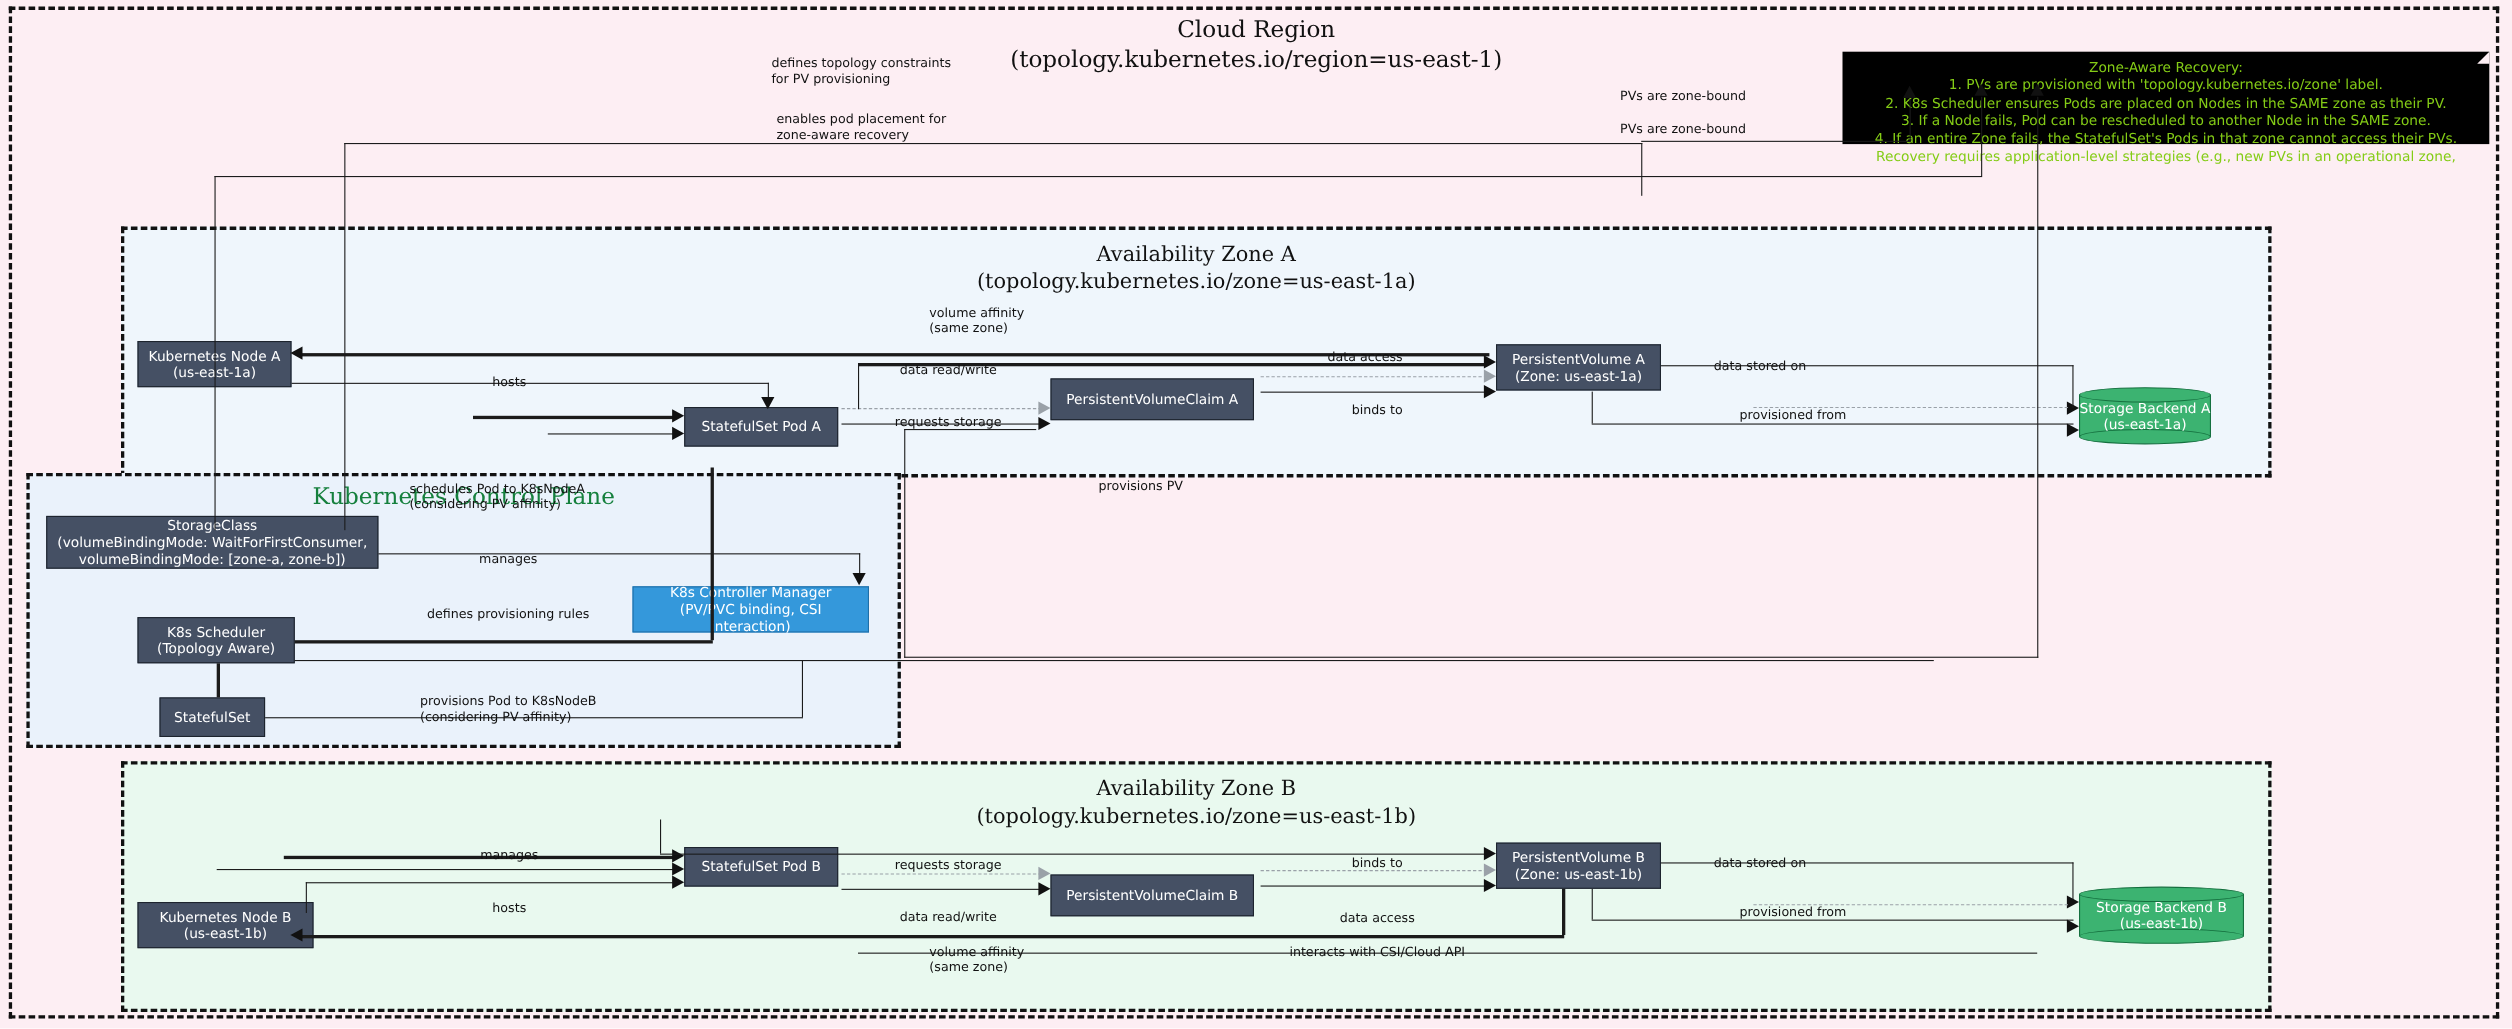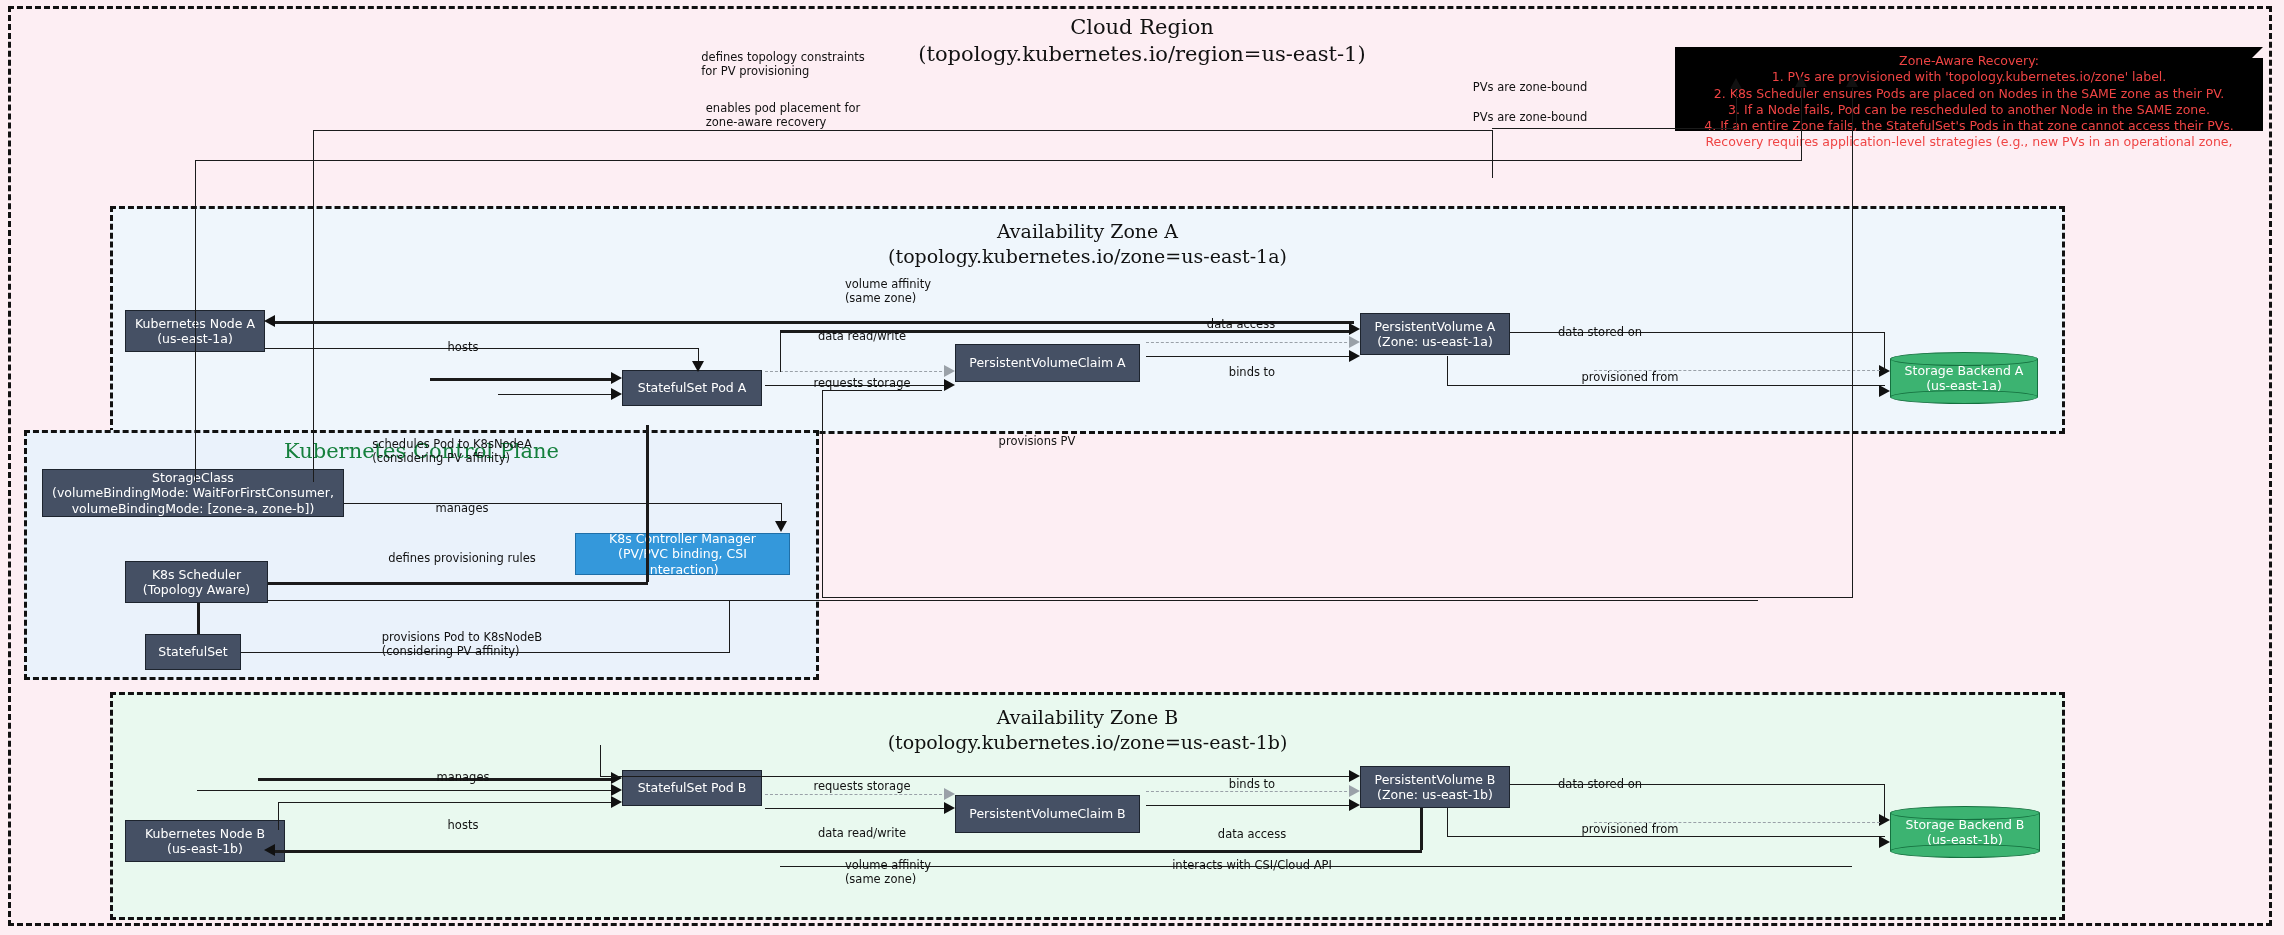--- a/index.html
+++ b/index.html
@@ -33,21 +33,21 @@
   .cyl{position:absolute;color:#fff;font-size:12.5px;line-height:1.22;text-align:center;
     display:flex;align-items:center;justify-content:center;}
   .cyl .body{position:absolute;left:0;top:7px;width:100%;height:calc(100% - 14px);
     background:#3cb371;border-left:1.5px solid #15703f;border-right:1.5px solid #15703f;box-sizing:border-box;}
   .cyl .top{position:absolute;left:0;top:0;width:100%;height:14px;background:#3cb371;
     border:1.5px solid #15703f;border-radius:50%;box-sizing:border-box;}
   .cyl .bot{position:absolute;left:0;bottom:0;width:100%;height:14px;background:#3cb371;
     border:1.5px solid #15703f;border-radius:50%;box-sizing:border-box;}
   .cyl .txt{position:relative;z-index:3;width:100%;}
 
-  .note{position:absolute;background:#000;color:#ef4444;font-size:12.5px;line-height:1.3;
+  .note{position:absolute;background:#000;color:#84cc16;font-size:12.5px;line-height:1.3;
     text-align:center;padding:6px 10px;box-sizing:border-box;}
   .note::after{content:"";position:absolute;right:0;top:0;border-width:0 0 11px 11px;
     border-style:solid;border-color:transparent transparent #fdeef3 transparent;}
 
   .edge{position:absolute;background:#1b1b1b;}
   .edge.h{height:1.2px;}
   .edge.v{width:1.2px;}
   .edge.thick.h{height:2.6px;}
   .edge.thick.v{width:2.6px;}
   .edge.dash{background:transparent;border-top:1.6px dashed #9aa1a8;height:0;}
@@ -119,21 +119,21 @@
     <span>PersistentVolumeClaim A</span>
   </div>
 
   <div class="node" style="left:1360px;top:313px;width:150px;height:42px;">
     <div>
       <span>PersistentVolume A</span>
       <span>(Zone: us-east-1a)</span>
     </div>
   </div>
 
-  <div class="cyl" style="left:1890px;top:352px;width:148px;height:52px;">
+  <div class="cyl" style="left:1890px;top:352px;width:120px;height:52px;">
     <div class="body"></div>
     <div class="bot"></div>
     <div class="top"></div>
     <div class="txt">
       <span>Storage Backend A</span><br>
       <span>(us-east-1a)</span>
     </div>
   </div>
 
   <div class="edge thick h" style="left:272px;top:321px;width:1082px;"></div>

